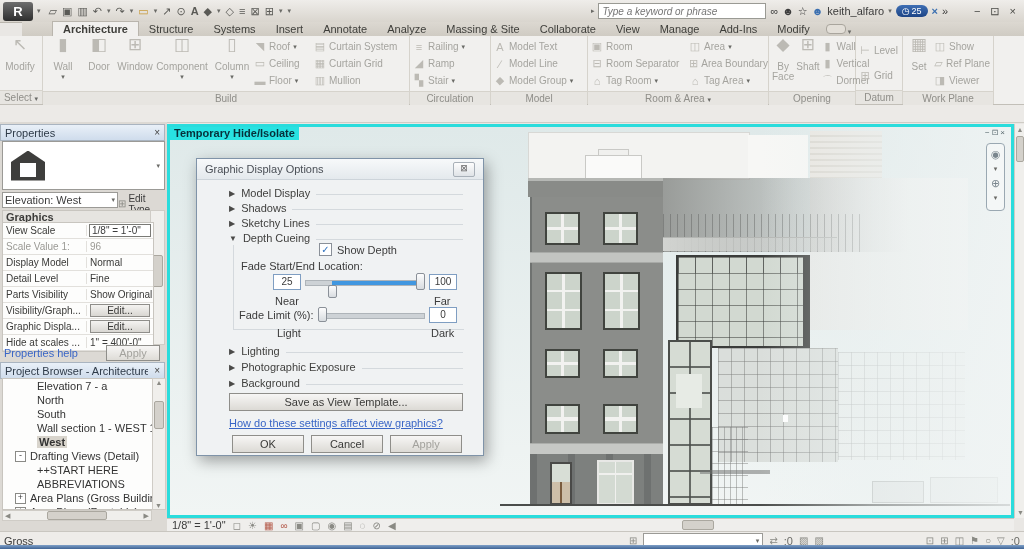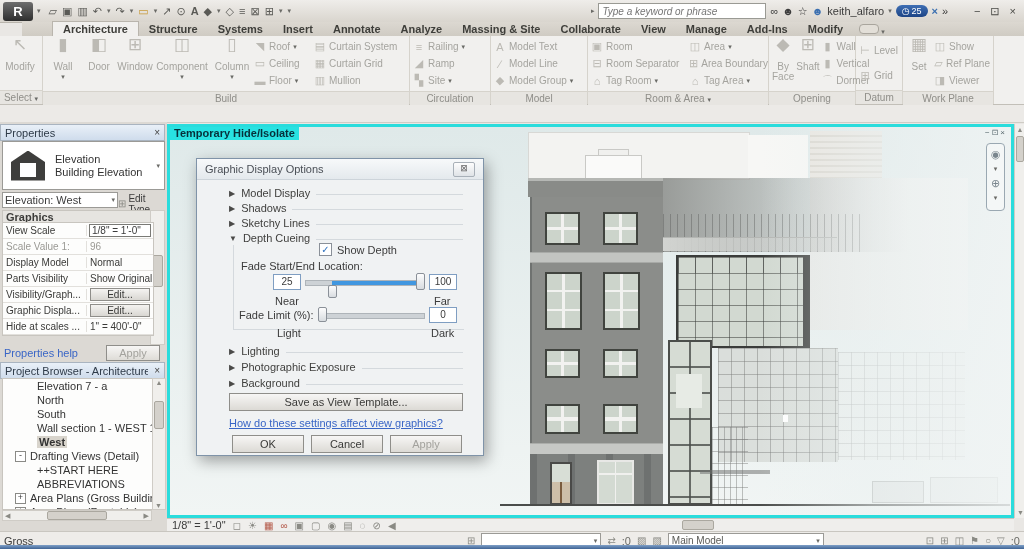--- a/index.html
+++ b/index.html
@@ -21,21 +21,21 @@
   .searchwrap{display:flex;align-items:center;margin-left:300px;gap:4px;}
   .searchbox{width:160px;height:14px;border:1px solid #9a9a94;background:#fff;
     font-style:italic;color:#8a8a86;font-size:10px;padding:0 3px;font-family:"Liberation Sans",sans-serif;}
   .ic-blue{color:#3a6fb0;}
   .badge{background:linear-gradient(#3f6fb4,#1d4586);color:#fff;border-radius:7px;
     font-size:9px;padding:1px 6px;display:inline-flex;gap:2px;align-items:center;}
   .winbtns{margin-left:auto;display:flex;gap:10px;margin-right:8px;color:#4a4a46;font-size:11px;}
   
   .tabsrow{left:0;top:22px;width:1024px;height:14px;background:linear-gradient(#dcd8d1,#cfcbc3);
     display:flex;align-items:flex-end;padding-left:30px;box-sizing:border-box;margin-left:22px;}
-  .tab{padding:1px 10px;color:#3e3e3a;cursor:default;font-weight:bold;}
+  .tab{padding:1px 10px;color:#3e3e3a;cursor:default;}
   .tab.active{background:#f1f0ee;border:1px solid #b9b5ad;border-bottom:none;font-weight:bold;}
   .tab-extra{width:18px;height:8px;border:1px solid #a9a59d;border-radius:4px;background:#e3dfd8;margin:0 2px 2px 6px;}
   
   .ribbon{left:0;top:36px;width:1024px;height:68px;background:#f1f0ee;border-bottom:1px solid #c2bfb8;
     display:flex;color:#a5a49f;}
   .panel{display:flex;flex-direction:column;border-right:1px solid #d6d3cc;}
   .pbody{flex:1;display:flex;align-items:stretch;padding:2px 3px;gap:2px;}
   .plabel{height:13px;background:#e7e5e1;border-top:1px solid #d6d3cc;text-align:center;
     font-size:10px;color:#8f8e89;line-height:13px;white-space:nowrap;}
   .bigbtn{display:flex;flex-direction:column;align-items:center;justify-content:flex-start;
@@ -280,21 +280,21 @@
               <span class="glyph">≡</span>
               <span>Railing</span>
               <span class="caret">▾</span>
             </div>
         <div class="smallbtn">
               <span class="glyph">◢</span>
               <span>Ramp</span>
             </div>
         <div class="smallbtn">
               <span class="glyph">▚</span>
-              <span>Site</span>
+              <span>Stair</span>
               <span class="caret">▾</span>
             </div>
       </div>
         </div>
       <div class="plabel">Circulation</div>
     </div>
     <div class="panel" style="width:96px">
       <div class="pbody">
           <div class="smallcol" style="width:100%">
         <div class="smallbtn">
@@ -422,24 +422,20 @@
 
   <div class="abs leftcol">
 
     <div class="abs" style="left:0;top:2px;width:165px;height:238px">
       <div class="palette-hd">
         <span>Properties</span>
         <span class="x">×</span>
       </div>
       <div class="typesel">
         <div class="elevicon"></div>
-        <div class="typetext">
-          <div>Elevation</div>
-          <div>Building Elevation</div>
-        </div>
         <span class="caret" style="margin-left:auto;margin-right:4px">▾</span>
       </div>
       <div class="abs combo" style="left:2px;top:68px;width:110px">
         <span>Elevation: West</span>
         <span class="caret">▾</span>
       </div>
       <div class="abs edittype" style="left:118px;top:69px">
         <span class="i" style="color:#8a8a84">⊞</span>
         <span>Edit Type</span>
       </div>
@@ -452,20 +448,24 @@
             <div class="plab">View Scale</div>
             <div class="cellbox">1/8" = 1'-0"</div>
           </div>
         <div class="prow grayrow">
             <div class="plab">Scale Value  1:</div>
             <div class="pval">96</div>
           </div>
         <div class="prow">
             <div class="plab">Display Model</div>
             <div class="pval">Normal</div>
+          </div>
+        <div class="prow">
+            <div class="plab">Detail Level</div>
+            <div class="pval">Fine</div>
           </div>
         <div class="prow">
             <div class="plab">Parts Visibility</div>
             <div class="pval">Show Original</div>
           </div>
         <div class="prow">
             <div class="plab">Visibility/Graph...</div>
             <div class="btn-edit">Edit...</div>
           </div>
         <div class="prow">
@@ -629,24 +629,20 @@
     <span>Gross</span>
     <div style="margin-left:auto;display:flex;align-items:center;gap:6px">
       <span class="vb-i">⊞</span>
       <div class="sb-combo" style="width:112px">
           <span class="caret" style="margin-left:auto">▾</span>
         </div>
       <span class="vb-i">⇄</span>
       <span style="color:#6a6a66">:0</span>
       <span class="vb-i">▧</span>
       <span class="vb-i">▨</span>
-      <div class="sb-combo" style="width:148px">
-          <span>Main Model</span>
-          <span class="caret" style="margin-left:auto">▾</span>
-        </div>
       <span style="width:90px"></span>
       <span class="vb-i">⊡</span>
       <span class="vb-i">⊞</span>
       <span class="vb-i">◫</span>
       <span class="vb-i">⚑</span>
       <span class="vb-i">○</span>
       <span class="vb-i">▽</span>
       <span style="color:#6a6a66">:0</span>
     </div>
   </div>

